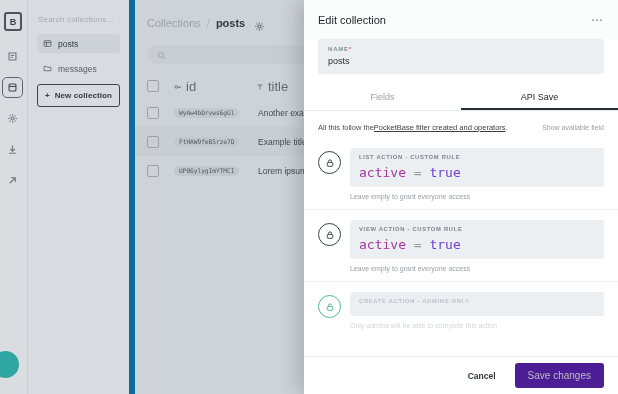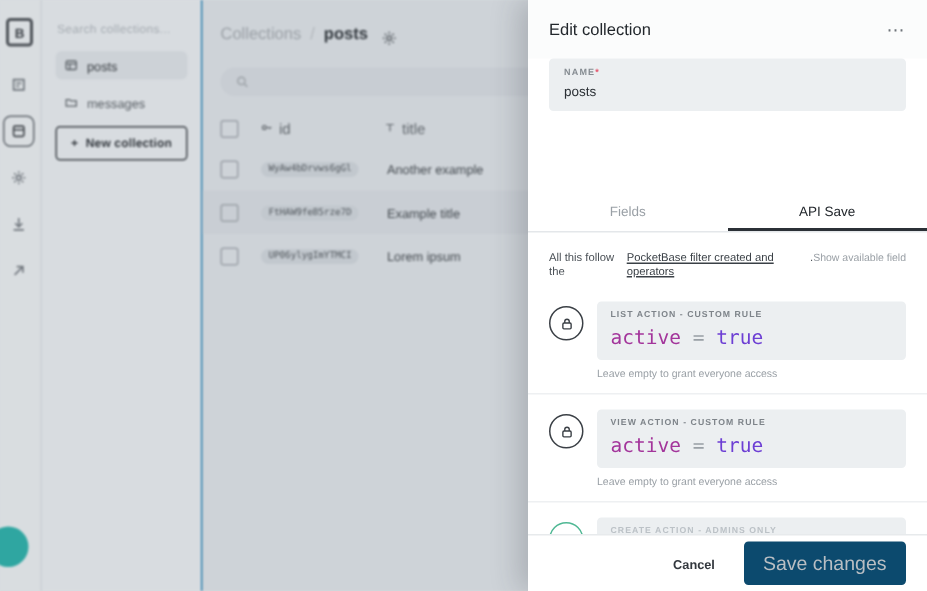--- a/index.html
+++ b/index.html
@@ -32,21 +32,21 @@
     color:#6d737a;box-sizing:border-box;
   }
   .rail-btn.active{border:1.5px solid #5d636a;border-radius:5px;color:#3d4248;}
   .rail-avatar{
     position:absolute;left:-8px;bottom:16px;width:27px;height:27px;border-radius:50%;
     background:#2aa5a0;
   }
 
   
   .collections{
-    width:107px;height:394px;background:#d9dde1;border-right:1px solid #0369a1;
+    width:107px;height:394px;background:#d9dde1;border-right:6px solid #0369a1;
     box-sizing:border-box;padding:12px 9px 0 9px;
   }
   .search-collections{
     font-size:8px;color:#a4aab0;padding:3px 1px 10px 1px;letter-spacing:.2px;
   }
   .coll-item{
     display:flex;align-items:center;gap:6px;height:19px;border-radius:4px;
     padding:0 6px;margin-bottom:6px;font-size:8.5px;color:#555b61;box-sizing:border-box;
   }
   .coll-item.selected{background:#cdd2d7;color:#32373c;font-weight:500;}
@@ -77,46 +77,46 @@
   .trow{display:flex;align-items:center;height:29px;padding:0 12px;box-sizing:border-box;}
   .trow.alt{background:#c9ced4;}
   .trow.head{height:24px;}
   .cb{width:10px;height:10px;border:1.2px solid #9aa0a7;border-radius:2px;flex:none;}
   .c-id{width:82px;margin-left:15px;display:flex;align-items:center;}
   .idpill{
     background:#c2c8ce;border-radius:7px;padding:1.5px 5px;
     font-family:"DejaVu Sans Mono", monospace;font-size:6.3px;color:#4e545a;
     white-space:nowrap;letter-spacing:-.1px;
   }
-  .hdr-lbl{font-size:10px;color:#60666c;display:flex;align-items:center;gap:4px;}
+  .hdr-lbl{font-size:13px;color:#60666c;display:flex;align-items:center;gap:4px;}
   .c-title{font-size:8.5px;color:#3f454b;margin-left:2px;white-space:nowrap;}
 
   
   .modal{
-    position:absolute;right:0;top:0;width:266px;height:394px;background:#fff;
+    position:absolute;right:0;top:0;width:314px;height:394px;background:#fff;
     box-shadow:-6px 0 18px rgba(40,45,55,.22);display:flex;flex-direction:column;
   }
   .m-head{
     height:39px;display:flex;align-items:center;padding:0 14px;box-sizing:border-box;
     background:#fbfcfc;flex:none;
   }
   .m-title{font-size:11px;color:#22272c;font-weight:500;}
   .m-dots{margin-left:auto;color:#6f757b;font-size:12px;letter-spacing:1px;line-height:0;}
   .namebox{
     margin:0 14px;background:#eceff1;border-radius:3px;padding:7px 10px 8px 10px;
     box-sizing:border-box;
   }
   .name-lbl{font-size:6px;color:#868c92;letter-spacing:.8px;font-weight:bold;}
   .req{color:#e4556c;}
   .name-val{font-size:9px;color:#2b3035;margin-top:4px;font-weight:500;}
   .tabs{
     display:flex;margin-top:11px;border-bottom:1px solid #e4e7ea;flex:none;
   }
   .tab{
-    flex:1;text-align:center;font-size:9px;color:#9aa0a6;padding:7px 0 8px 0;margin-top:44px;
+    flex:1;text-align:center;font-size:9px;color:#9aa0a6;padding:7px 0 8px 0;
   }
   .tab.active{color:#23282d;font-weight:500;box-shadow:inset 0 -2px 0 0 #2b3036;}
   .note{
     display:flex;align-items:baseline;padding:12px 14px 0 14px;font-size:7.5px;color:#4a5056;
   }
   .note a{color:#3a4046;text-decoration:underline;}
   .note .show-fields{margin-left:auto;font-size:7px;color:#9aa0a6;white-space:nowrap;}
   .rules{flex:1;overflow:hidden;padding-top:6px;}
   .rule{display:flex;gap:9px;padding:10px 14px 9px 14px;border-top:1px solid #eef0f2;}
   .rule:first-child{border-top:none;}
@@ -137,21 +137,21 @@
   .tok-val{color:#6d3fd4;}
   .hint{font-size:7px;color:#9aa0a6;margin-top:6px;}
   .hint.cut{color:#d3d7da;}
   .m-foot{
     height:38px;flex:none;border-top:1px solid #e7eaec;background:#fff;
     display:flex;align-items:center;justify-content:flex-end;gap:10px;padding:0 14px;
     box-sizing:border-box;
   }
   .btn-cancel{font-size:8.5px;font-weight:bold;color:#33383e;padding:6px 9px;}
   .btn-save{
-    font-size:13px;color:#b9bec3;background:#0c4a6e;border-radius:3px;padding:7px 13px;
+    font-size:10px;color:#b9bec3;background:#4c1d95;border-radius:3px;padding:7px 13px;
   }
 </style>
 </head>
 <body>
 
 <div class="app">
 
   <div class="bg-layer">
 
     <div class="rail">

